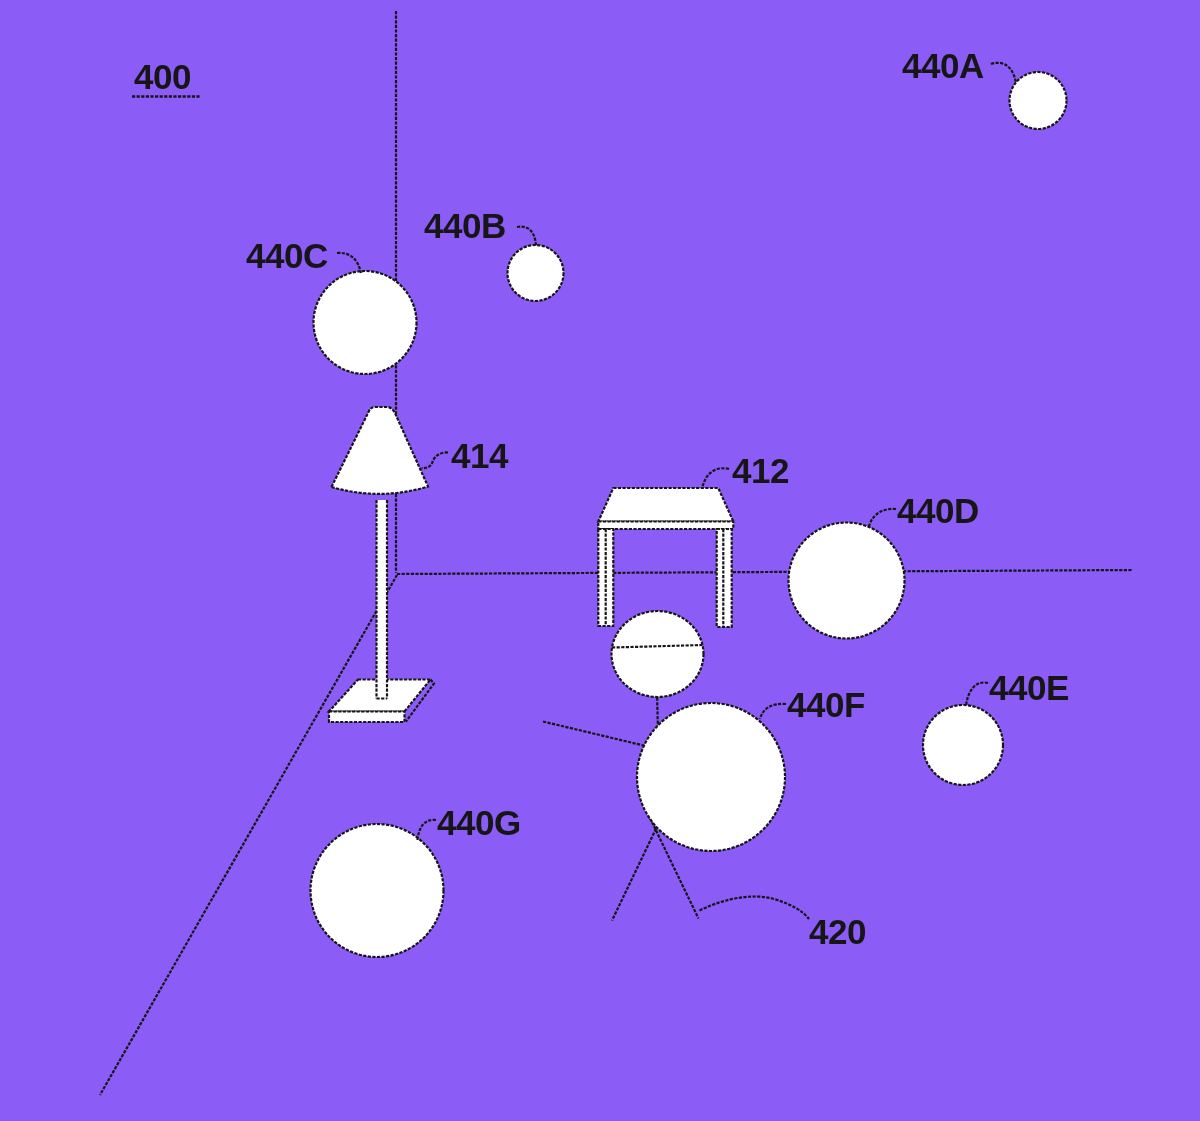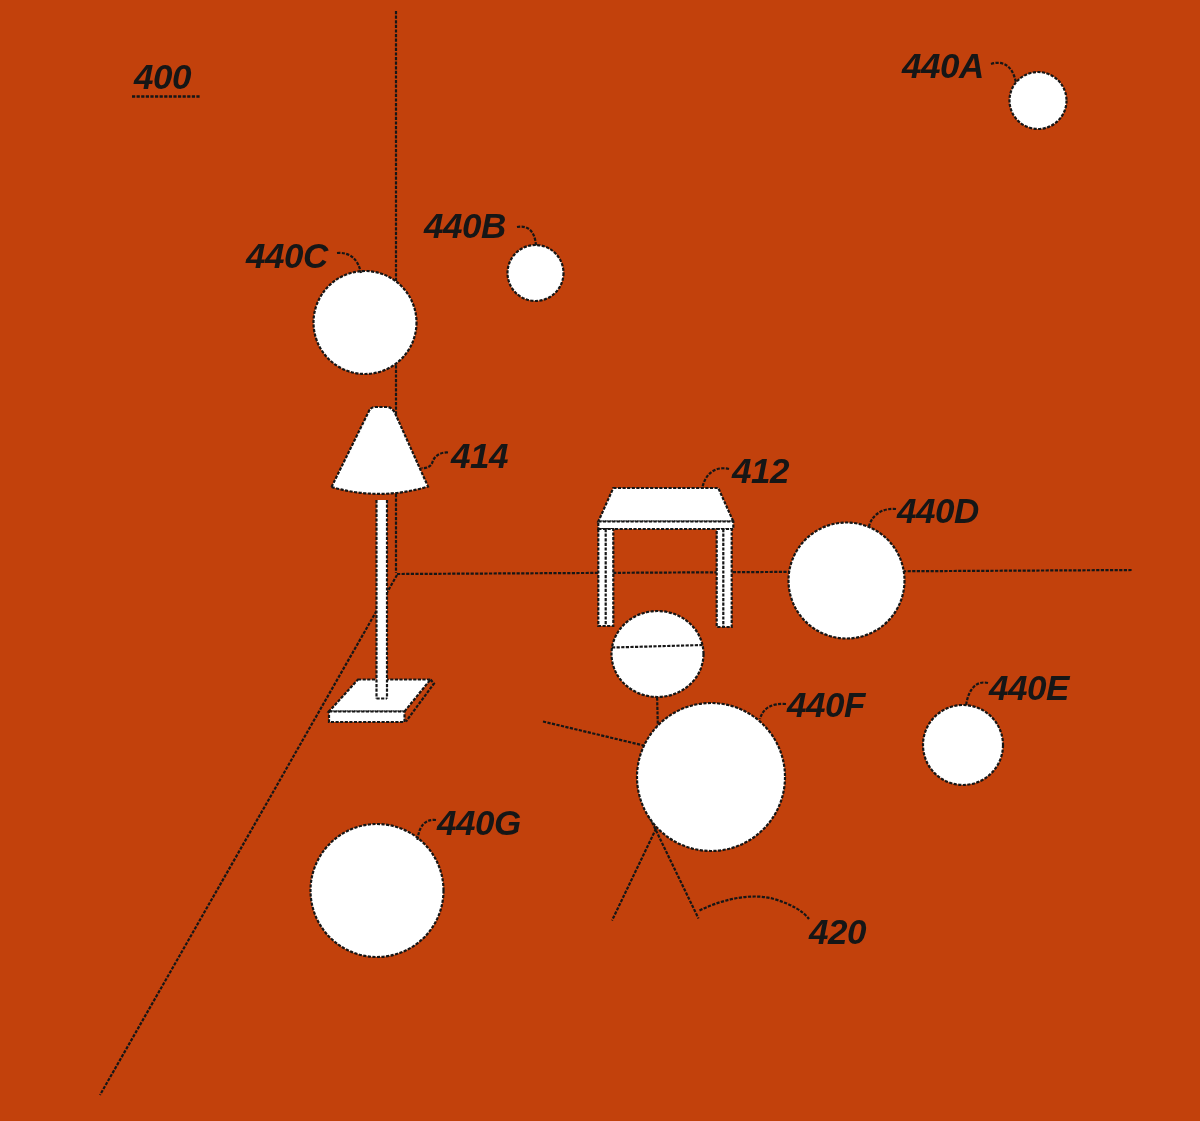--- a/index.html
+++ b/index.html
@@ -4,23 +4,22 @@
 <style>
   html, body {
     margin: 0;
     padding: 0;
     background: #ffffff;
   }
   .figure-wrap {
     width: 1200px;
     height: 1121px;
     position: relative;
-    background: #c2410c;
+    background: #8b5cf6;
     overflow: hidden;
-    font-style: italic;
   }
   svg { display: block; }
   .stroke {
     fill: none;
     stroke: #161616;
     stroke-width: 2.2;
     stroke-dasharray: 3.2 1.4;
     stroke-linecap: butt;
   }
   .whitefill {

